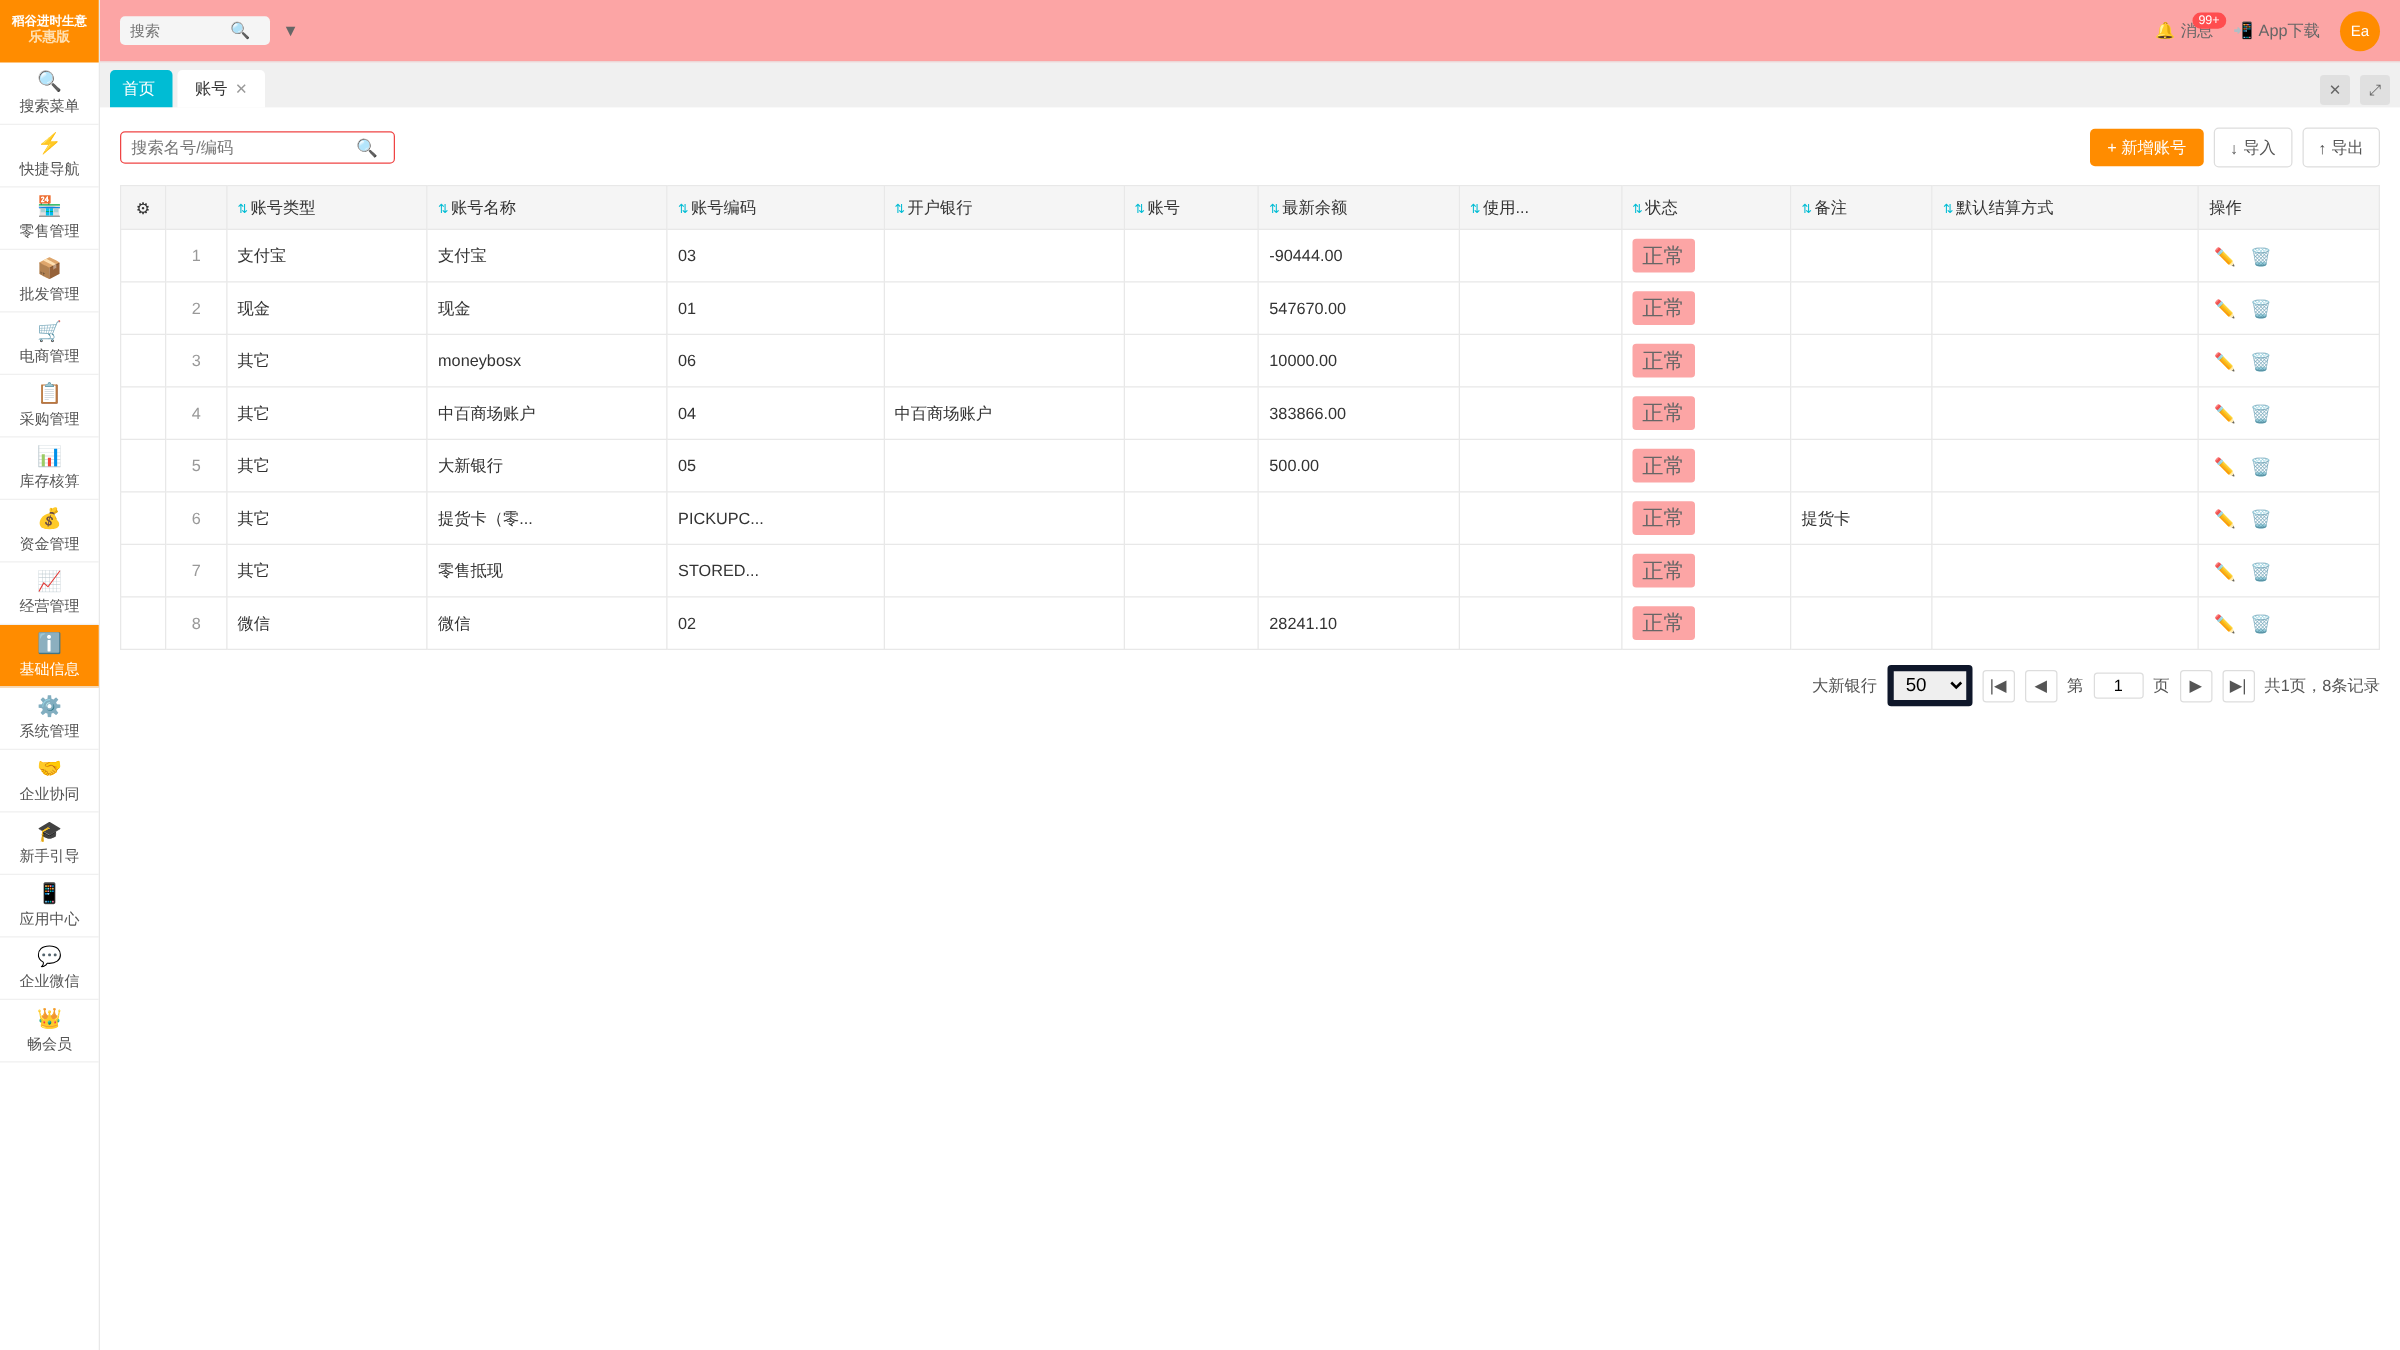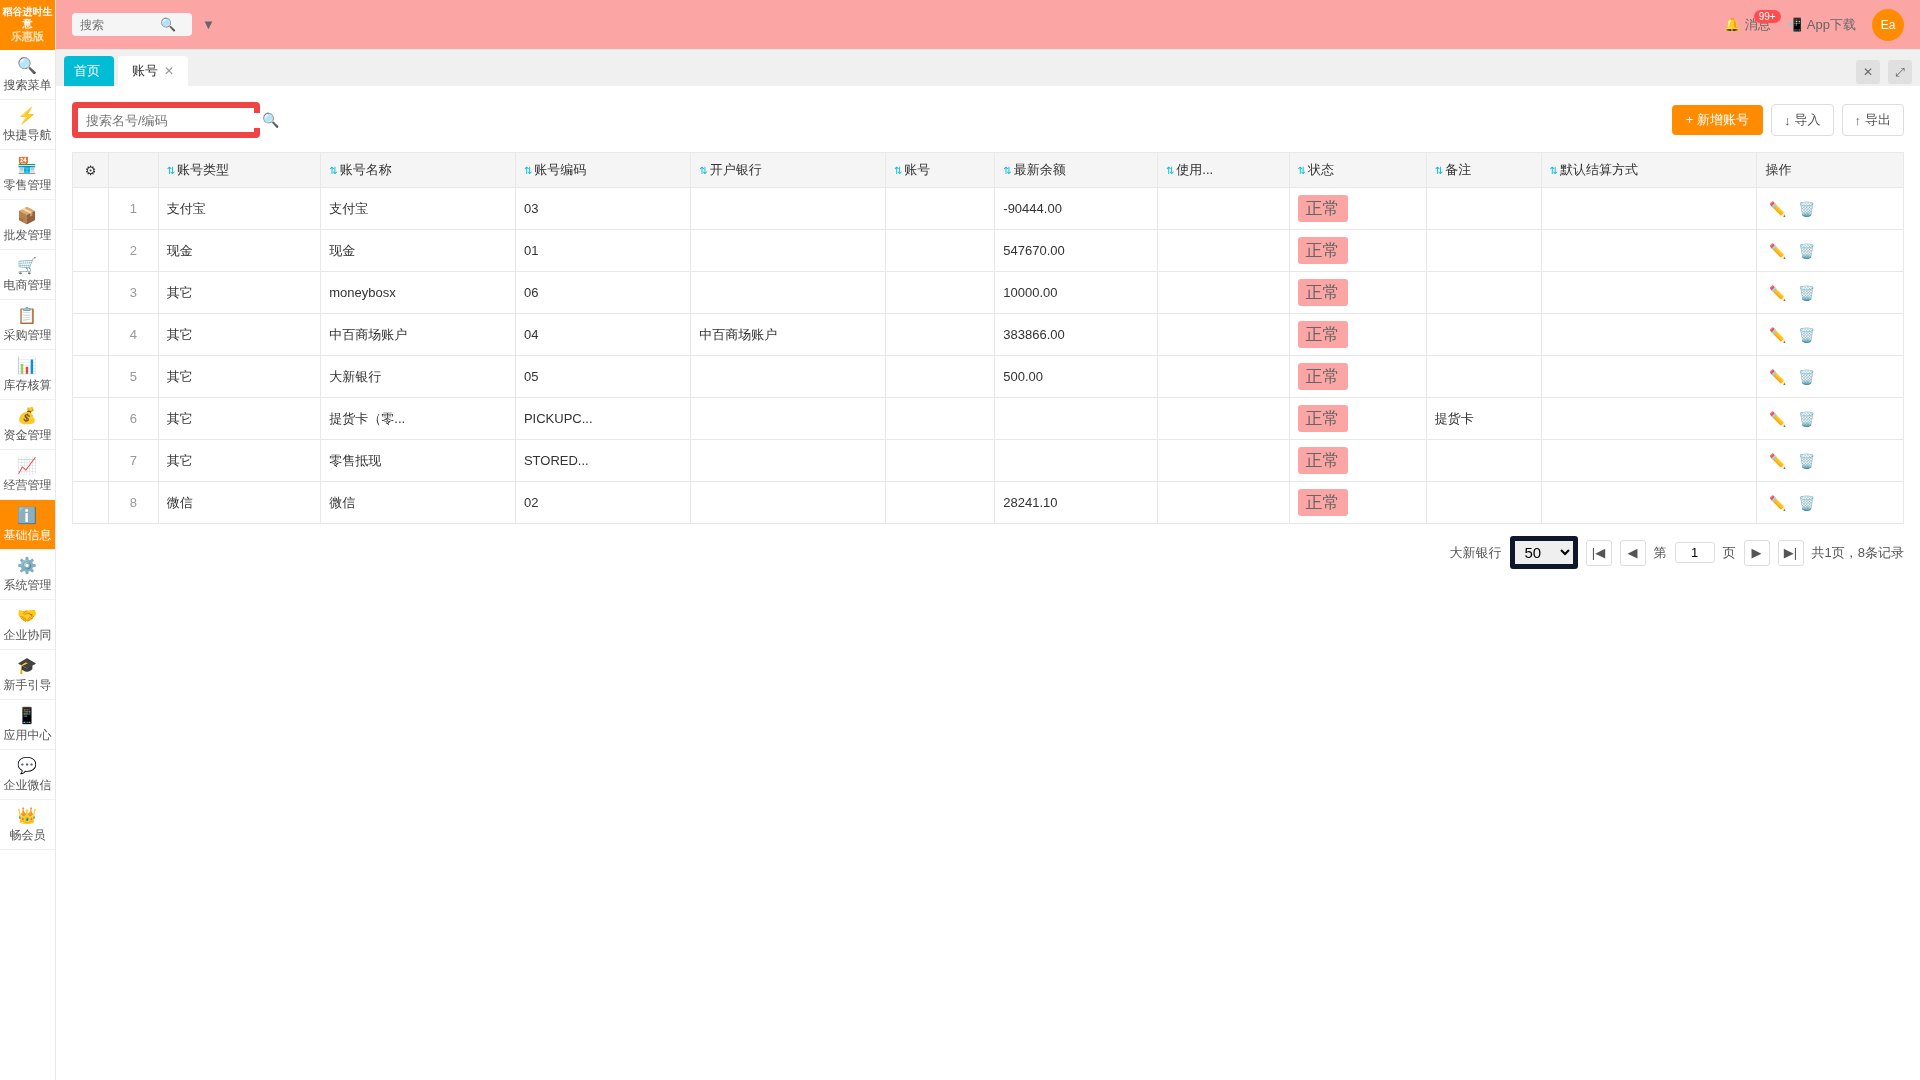--- a/index.html
+++ b/index.html
@@ -1,20 +1,20 @@
 <!DOCTYPE html>
 <html><head>
   <meta charset="utf-8">
   <style>
     * { box-sizing: border-box; margin: 0; padding: 0; }
     body { font-family: 'Microsoft YaHei', Arial, sans-serif; font-size: 13px; background: #f5f5f5; display: flex; height: 1080px; overflow: hidden; }
 
     
     .sidebar {
-      width: 56px;
+      width: 80px;
       background: #fff;
       display: flex;
       flex-direction: column;
       border-right: 1px solid #e8e8e8;
       z-index: 10;
     }
     .sidebar-logo {
       background: #ff8c00;
       height: 50px;
       display: flex;
@@ -141,25 +141,25 @@
 
     
     .toolbar {
       display: flex;
       align-items: center;
       justify-content: space-between;
       margin-bottom: 14px;
     }
     .search-box {
       display: flex;
-      align-items: flex-end;
-      border: 6px solid #ef4444;
+      align-items: flex-start;
+      border: 1px solid #ef4444;
       border-radius: 4px;
       padding: 4px 8px;
-      width: 188px;
+      width: 220px;
       background: #fff;
     }
     .search-box input {
       border: none; outline: none; font-size: 13px; width: 180px; color: #999;
     }
     .search-icon { color: #999; font-size: 14px; }
     .toolbar-right { display: flex; gap: 8px; align-items: center; }
     .btn-primary {
       background: #ff8c00; color: #fff; border: none; border-radius: 4px;
       padding: 6px 14px; font-size: 13px; cursor: pointer; display: flex; align-items: center; gap: 4px;

